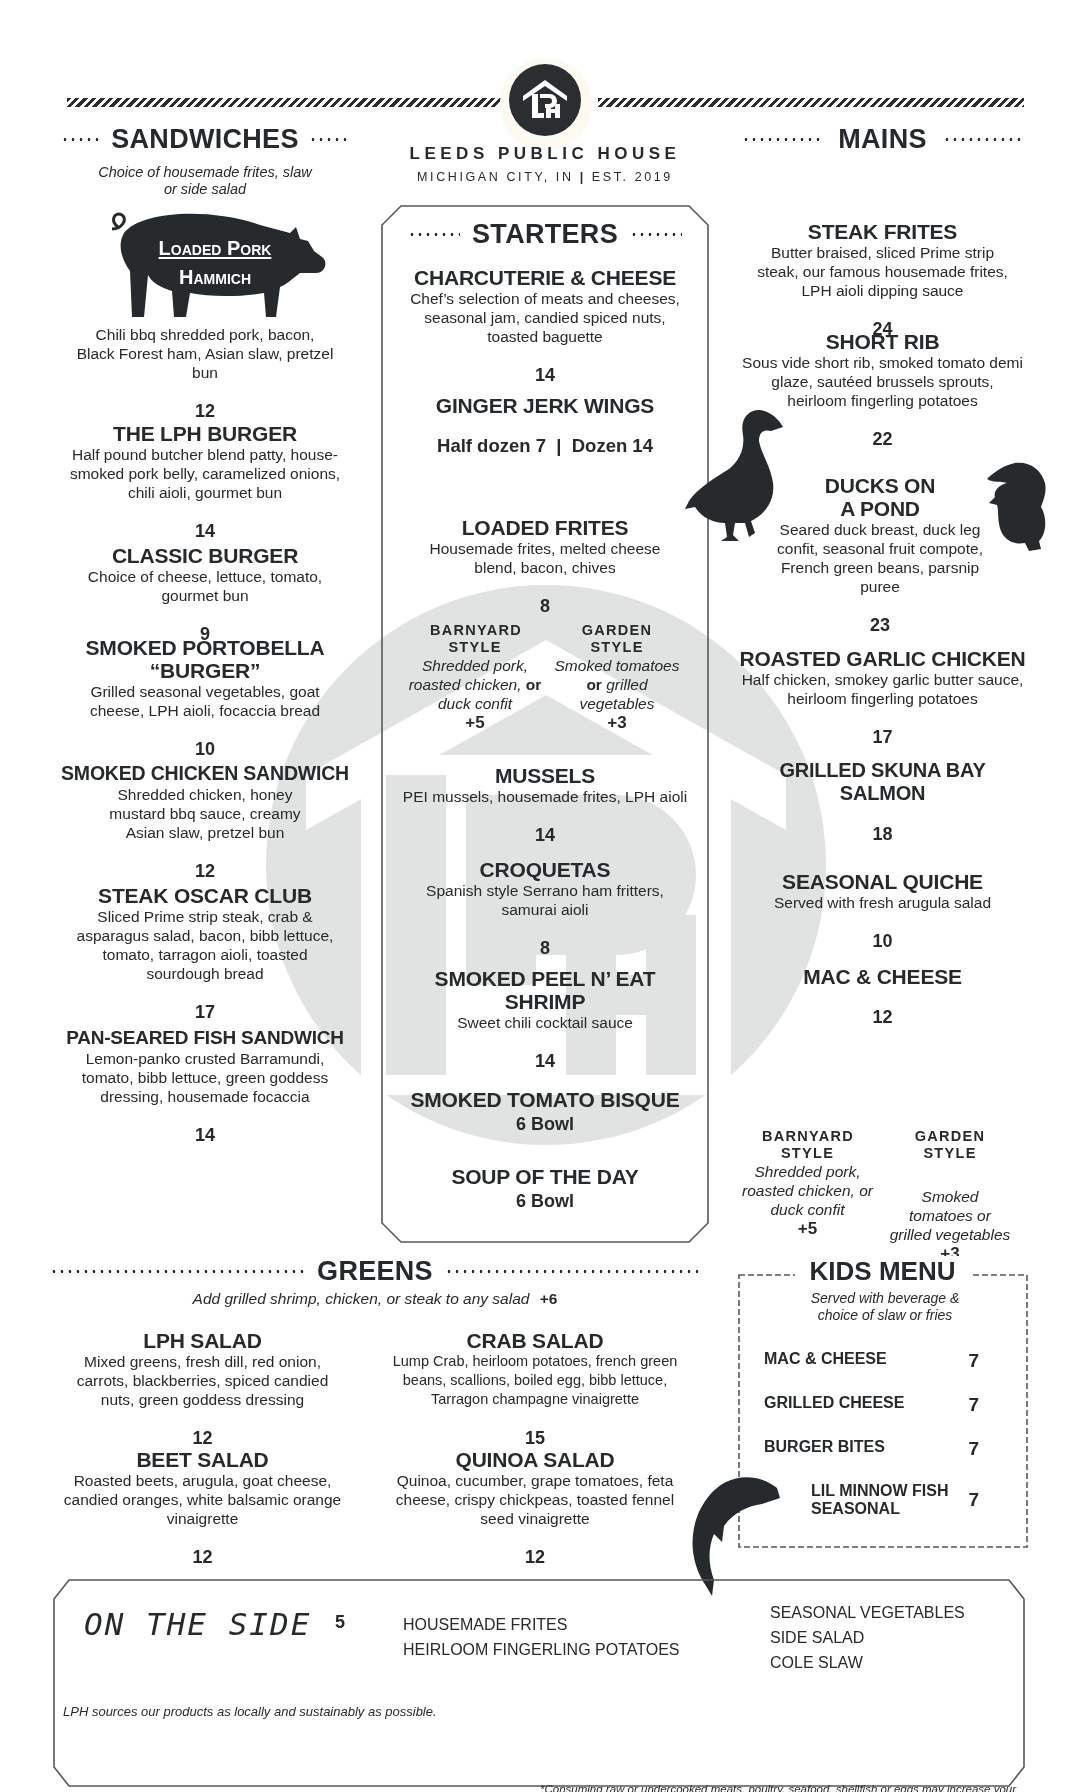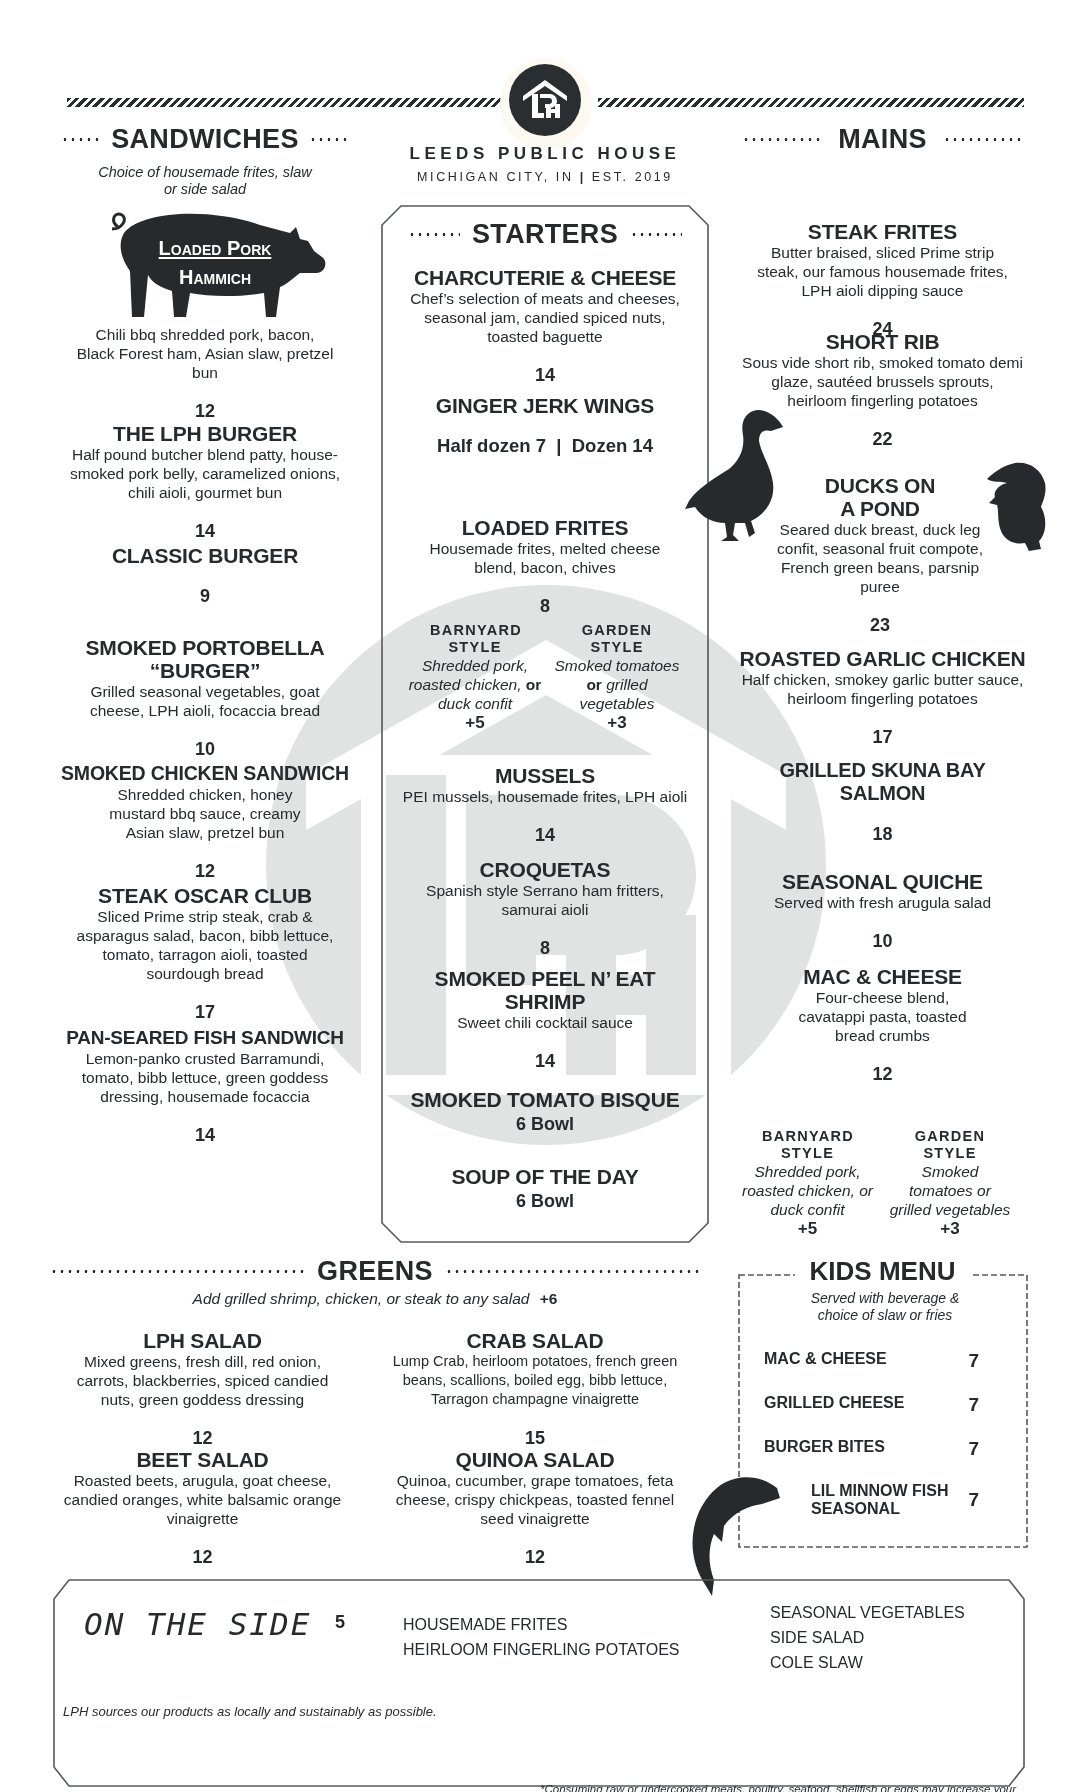--- a/index.html
+++ b/index.html
@@ -81,20 +81,21 @@
   <div class="p">12</div>
 </div>
 
 <div class="abs center" style="left:60px;top:422px;width:290px;">
   <div class="t">THE LPH BURGER</div>
   <div class="d">Half pound butcher blend patty, house-smoked pork belly, caramelized onions, chili aioli, gourmet bun</div>
   <div class="p">14</div>
 </div>
 <div class="abs center" style="left:70px;top:544px;width:270px;">
   <div class="t">CLASSIC BURGER</div>
+  <div class="d">Choice of cheese, lettuce, tomato, gourmet bun</div>
   <div class="p">9</div>
 </div>
 <div class="abs center" style="left:75px;top:636px;width:260px;">
   <div class="t">SMOKED PORTOBELLA “BURGER”</div>
   <div class="d">Grilled seasonal vegetables, goat cheese, LPH aioli, focaccia bread</div>
   <div class="p">10</div>
 </div>
 <div class="abs center" style="left:60px;top:762px;width:290px;">
   <div class="t" style="font-size:19.5px;">SMOKED CHICKEN SANDWICH</div>
   <div class="d" style="padding:0 30px;">Shredded chicken, honey mustard bbq sauce, creamy Asian slaw, pretzel bun</div>
@@ -218,32 +219,31 @@
   <div class="t" style="font-size:20px;">GRILLED SKUNA BAY SALMON</div>
   <div class="p">18</div>
 </div>
 <div class="abs center" style="left:735px;top:870px;width:295px;">
   <div class="t">SEASONAL QUICHE</div>
   <div class="d">Served with fresh arugula salad</div>
   <div class="p">10</div>
 </div>
 <div class="abs center" style="left:780px;top:965px;width:205px;">
   <div class="t">MAC &amp; CHEESE</div>
-  <div class="d" style="padding:0 18px;">Four-cheese blend, cavatappi pasta, toasted bread crumbs</div>
   <div class="p">12</div>
 </div>
 
 <div class="abs center" style="left:740px;top:1128px;width:135px;">
   <div class="style-h" style="padding:0 22px;">BARNYARD STYLE</div>
   <div class="style-d">Shredded pork, roasted chicken, or duck confit</div>
   <div class="style-p">+5</div>
 </div>
 <div class="abs center" style="left:880px;top:1128px;width:140px;">
   <div class="style-h" style="padding:0 30px;">GARDEN STYLE</div>
-  <div class="style-d" style="padding:0 8px;">Smoked tomatoes or grilled vegetables</div>
+  <div class="style-d" style="padding:0 8px;margin-top:25px;">Smoked tomatoes or grilled vegetables</div>
   <div class="style-p">+3</div>
 </div>
 
 <div class="abs sect" style="left:55px;top:1256px;width:640px;">
   <span class="dots" style="width:255px;margin-right:12px;"></span>
   <span>GREENS</span>
   <span class="dots" style="width:255px;margin-left:12px;"></span>
 </div>
 <div class="abs center" style="left:95px;top:1290px;width:560px;font-size:15.5px;">
   <span class="it">Add grilled shrimp, chicken, or steak to any salad</span>

